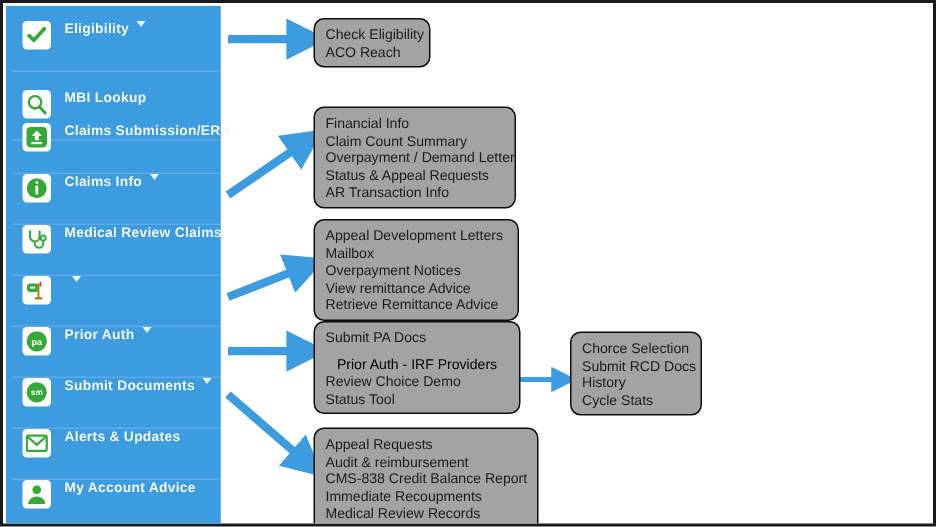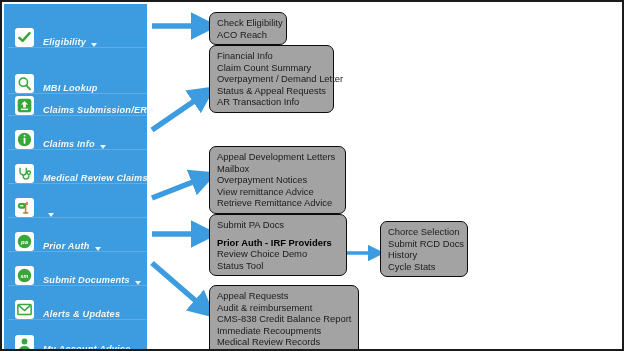--- a/index.html
+++ b/index.html
@@ -22,24 +22,23 @@
     width:143px;height:345px;
     background:#3d9ce0;
     box-sizing:border-box;
   }
   #sidebar .inner{
     position:absolute;left:4px;top:0;width:139px;height:100%;
     background:#3d9ce0;
   }
   .nav-item{
     position:absolute;left:0;width:139px;height:34px;
-    display:flex;align-items:flex-end;
+    display:flex;align-items:flex-start;
     box-sizing:border-box;
     border-bottom:1px solid rgba(255,255,255,0.18);
-    font-style:italic;
   }
   .nav-icon{
     width:19px;height:19px;margin-left:7px;margin-right:9px;
     flex:0 0 auto;display:flex;align-items:center;justify-content:center;
     border-radius:3px;background:#ffffff;
     box-sizing:border-box;
   }
   .nav-icon svg{display:block;}
   .nav-label{
     color:#f2fbff;
@@ -68,22 +67,23 @@
     box-sizing:border-box;
     padding:4px 7px 4px 7px;
   }
   .callout .line{
     font-size:9.4px;
     line-height:11.6px;
     color:#1b1b1b;
     white-space:nowrap;
   }
   .callout .line.bold{
-    font-weight:bold;
+    font-weight:normal;
     color:#000000;
+    text-align:center;
   }
 
   
   #arrows{
     position:absolute;left:0;top:0;width:624px;height:351px;
     pointer-events:none;
   }
 </style>
 </head>
 <body>
@@ -217,21 +217,21 @@
     <line x1="150" y1="232" x2="201" y2="232" stroke="#3d9ce0" stroke-width="5.5" marker-end="url(#ah)"></line>
     <line x1="150" y1="261" x2="202" y2="306" stroke="#3d9ce0" stroke-width="5.5" marker-end="url(#ah)"></line>
     <line x1="318" y1="251" x2="373" y2="251" stroke="#3d9ce0" stroke-width="3.4" marker-end="url(#ah)"></line>
   </svg>
 
   <div class="callout" style="left:207px;top:10px;width:78px">
     <div class="line">Check Eligibility</div>
     <div class="line">ACO Reach</div>
   </div>
 
-  <div class="callout" style="left:207px;top:43px;width:125px">
+  <div class="callout" style="left:207px;top:69px;width:135px">
     <div class="line">Financial Info</div>
     <div class="line">Claim Count Summary</div>
     <div class="line">Overpayment / Demand Letter</div>
     <div class="line">Status &amp; Appeal Requests</div>
     <div class="line">AR Transaction Info</div>
   </div>
 
   <div class="callout" style="left:207px;top:144px;width:137px">
     <div class="line">Appeal Development Letters</div>
     <div class="line">Mailbox</div>

